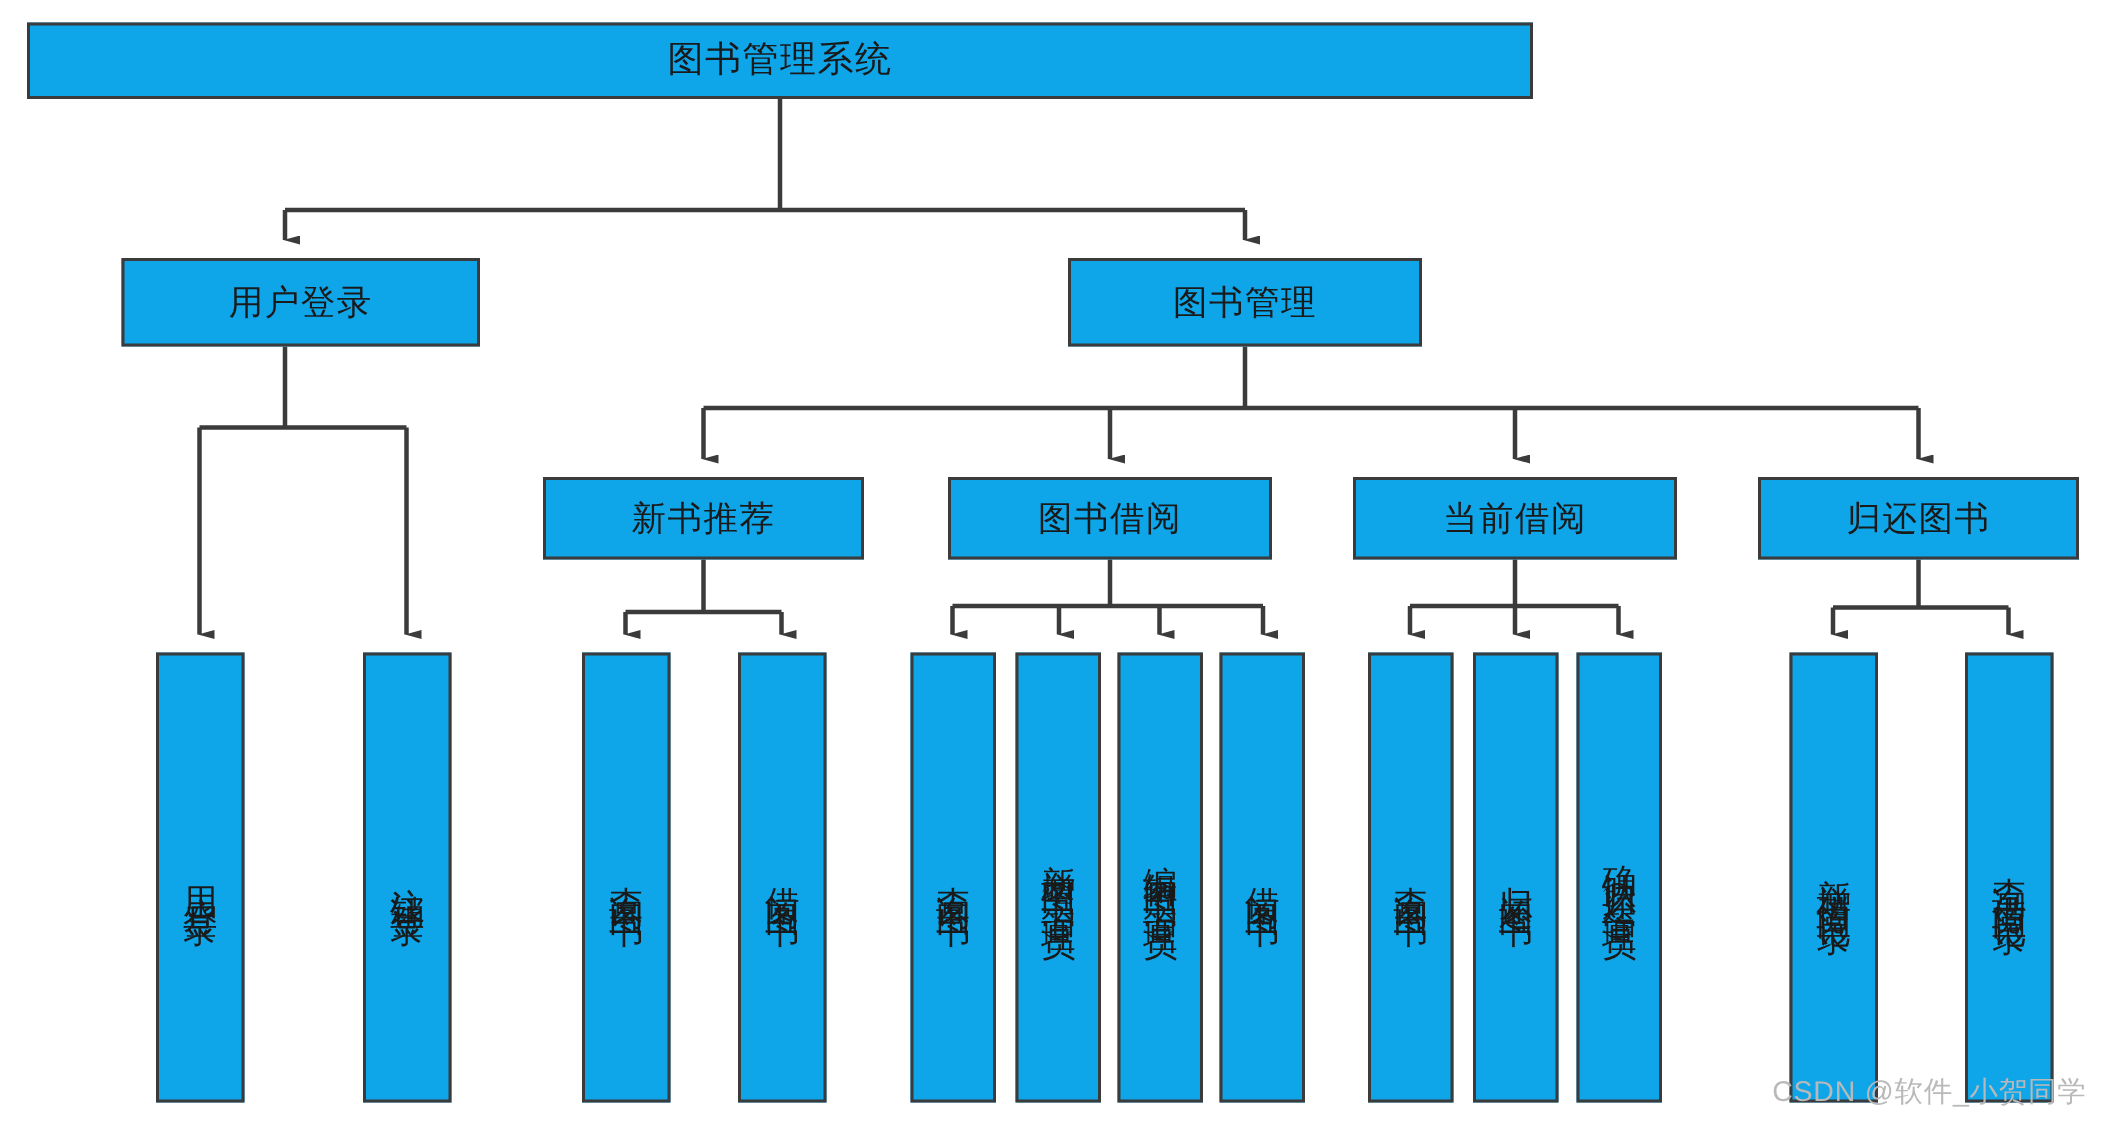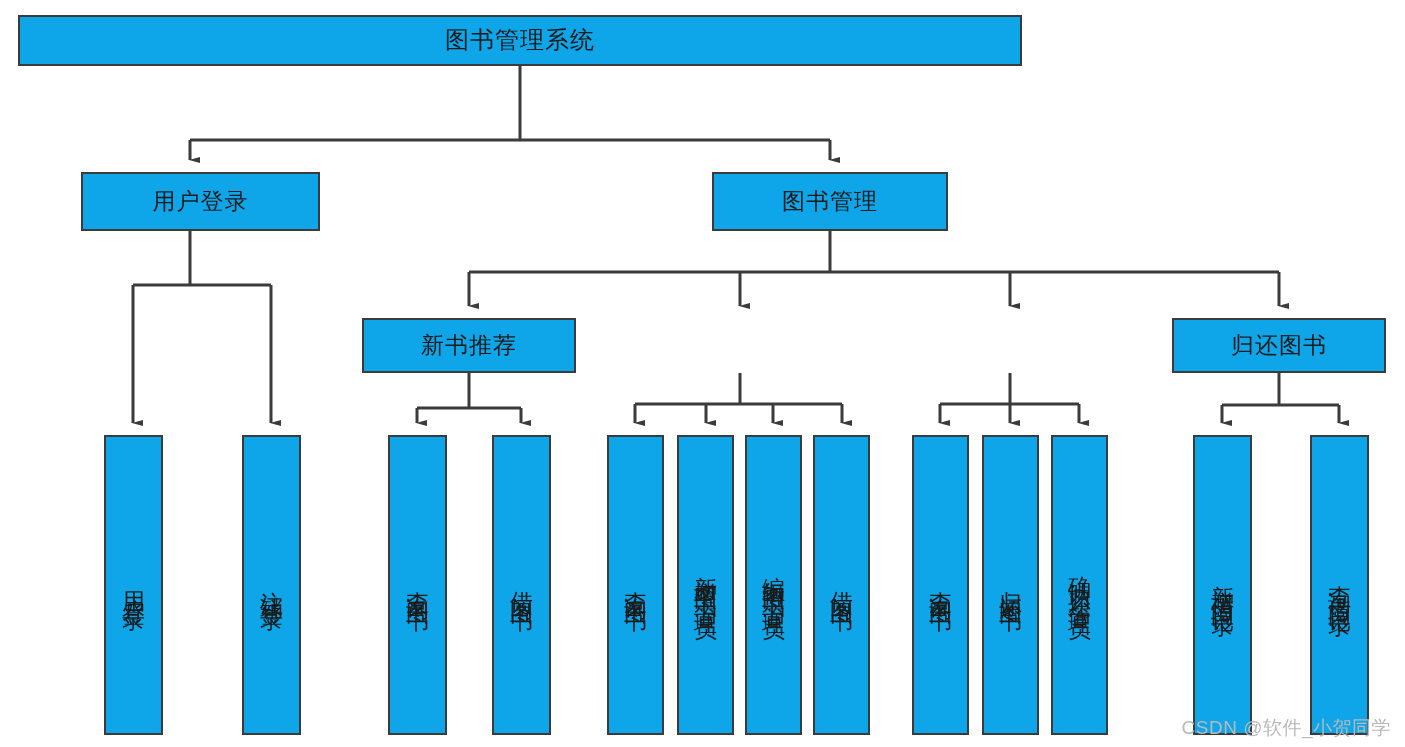--- a/index.html
+++ b/index.html
@@ -123,21 +123,23 @@
   </svg>
 
   <div class="node h root" style="left:18px; top:15px; width:1004px; height:51px;">图书管理系统</div>
 
   <div class="node h" style="left:81px; top:172px; width:239px; height:59px;">用户登录</div>
 
   <div class="node h" style="left:712px; top:172px; width:236px; height:59px;text-align:center;">图书管理</div>
 
   <div class="node h" style="left:362px; top:318px; width:214px; height:55px;">新书推荐</div>
 
+  <div class="node h" style="left:632px; top:318px; width:216px; height:55px;">图书借阅</div>
 
+  <div class="node h" style="left:902px; top:318px; width:216px; height:55px;">当前借阅</div>
 
   <div class="node h" style="left:1172px; top:318px; width:214px; height:55px;">归还图书</div>
 
   <div class="node v" style="left:104px; top:435px; width:59px; height:300px;">用户登录</div>
 
   <div class="node v" style="left:242px; top:435px; width:59px; height:300px;">注销登录</div>
 
   <div class="node v" style="left:388px; top:435px; width:59px; height:300px;">查询图书</div>
 
   <div class="node v" style="left:492px; top:435px; width:59px; height:300px;">借阅图书</div>

